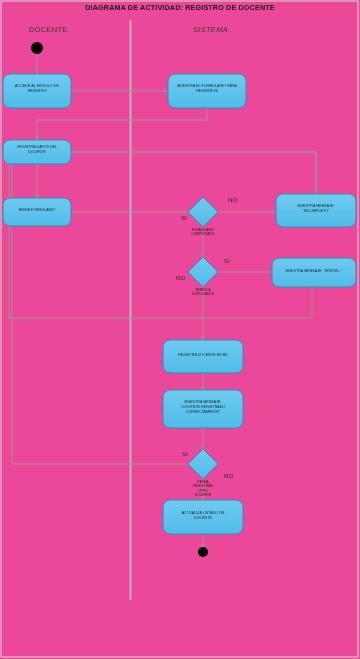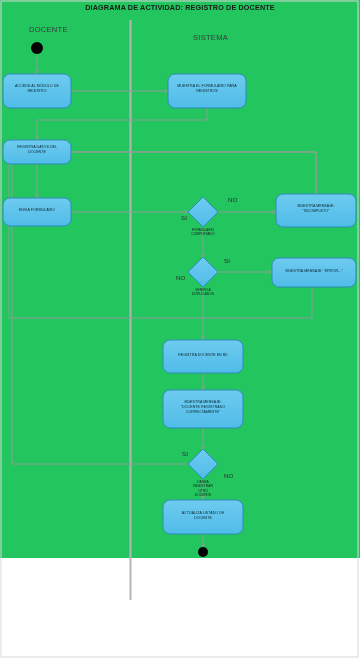--- a/index.html
+++ b/index.html
@@ -9,22 +9,22 @@
   }
   body {
     width: 360px;
     height: 659px;
     font-family: "Liberation Sans", sans-serif;
     overflow: hidden;
   }
   #canvas {
     position: relative;
     width: 360px;
-    height: 558px;
-    background: #22c55e;
+    height: 659px;
+    background: #ec4899;
   }
   #diagram-svg {
     position: absolute;
     left: 0;
     top: 0;
   }
   .diagram-title {
     position: absolute;
     left: 0;
     top: 3px;
@@ -143,21 +143,21 @@
     <g>
       <polygon points="203,197 218,212 203,227 188,212" fill="url(#nodeGrad)" stroke="#2E8CB8" stroke-width="1"></polygon>
       <polygon points="203,257 218,272 203,287 188,272" fill="url(#nodeGrad)" stroke="#2E8CB8" stroke-width="1"></polygon>
       <polygon points="203,449 218,464 203,479 188,464" fill="url(#nodeGrad)" stroke="#2E8CB8" stroke-width="1"></polygon>
     </g>
   </svg>
 
   <div class="diagram-title">DIAGRAMA DE ACTIVIDAD: REGISTRO DE DOCENTE</div>
 
   <div class="lane-label" style="left:29px; top:25px;">DOCENTE</div>
-  <div class="lane-label" style="left:193px; top:33px;">SISTEMA</div>
+  <div class="lane-label" style="left:193px; top:25px;font-style:italic;">SISTEMA</div>
 
   <div class="node-label" style="left:3px; top:84px; width:68px;">ACCEDE AL MÓDULO DE
 REGISTRO</div>
   <div class="node-label" style="left:168px; top:84px; width:78px;">MUESTRA EL FORMULARIO PARA
 REGISTROS</div>
   <div class="node-label" style="left:3px; top:145px; width:68px;">REGISTRA DATOS DEL
 DOCENTE</div>
   <div class="node-label" style="left:3px; top:208px; width:68px;">ENVÍA FORMULARIO</div>
   <div class="node-label" style="left:276px; top:204px; width:80px;">MUESTRA MENSAJE:
 "INCOMPLETO"</div>

